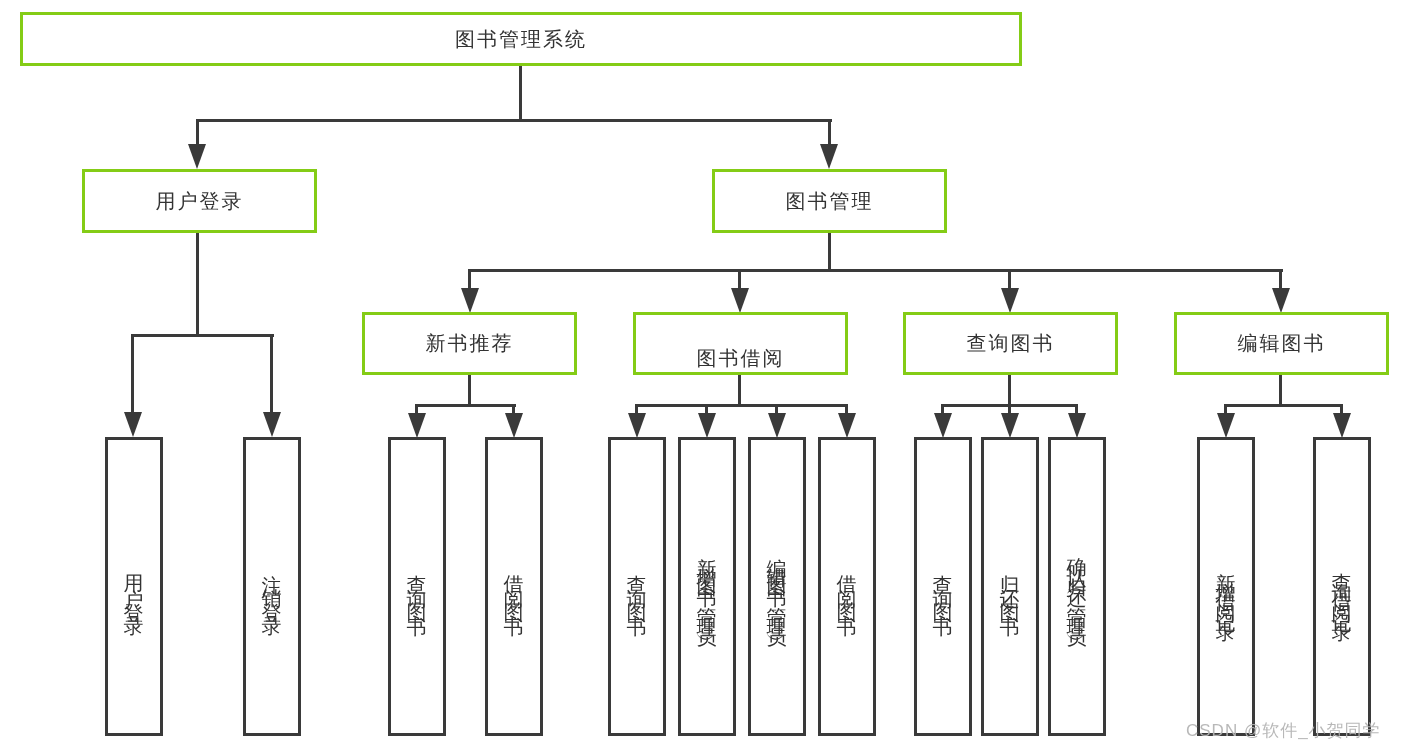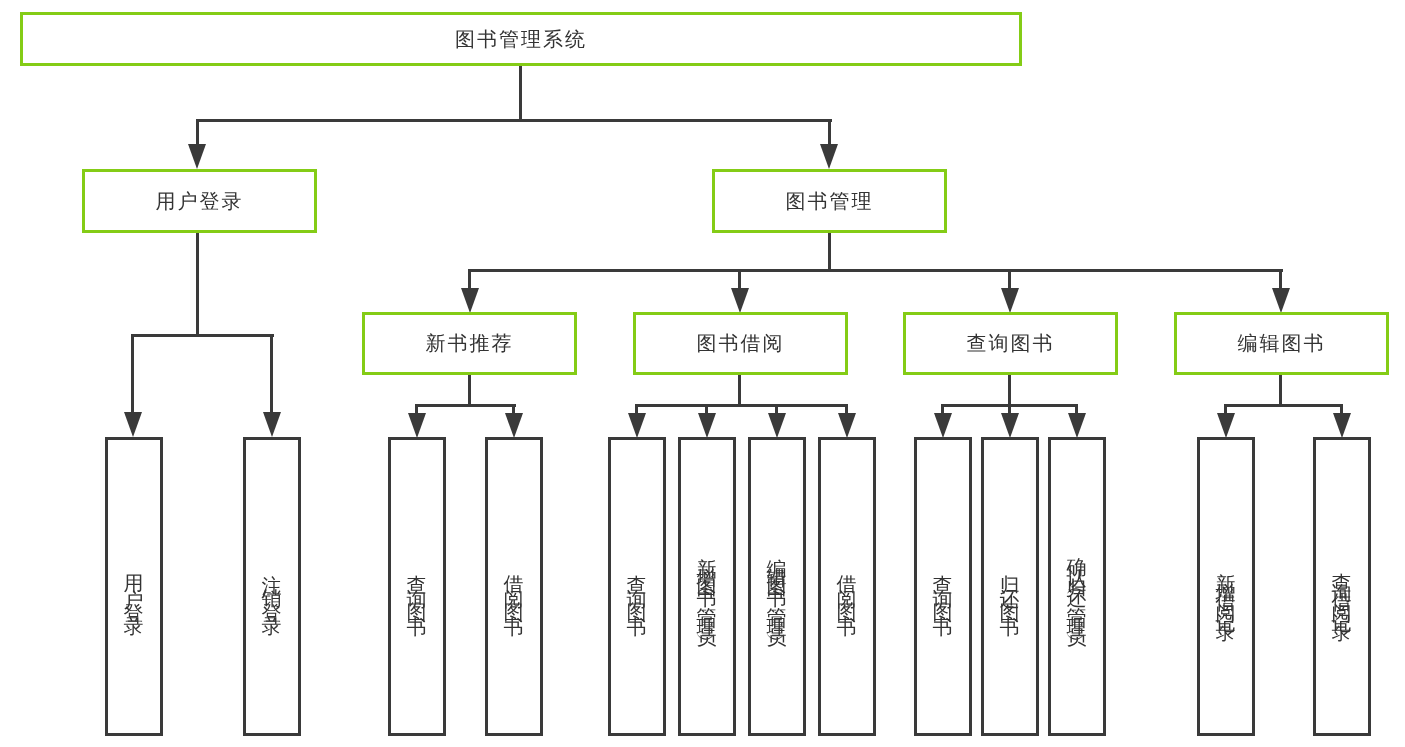--- a/index.html
+++ b/index.html
@@ -80,21 +80,21 @@
   <div class="vline" style="left:738px;top:269px;height:22px;"></div>
   <div class="tri" style="left:731px;top:288px;"></div>
   <div class="vline" style="left:1008px;top:269px;height:22px;"></div>
   <div class="tri" style="left:1001px;top:288px;"></div>
   <div class="vline" style="left:1279px;top:269px;height:22px;"></div>
   <div class="tri" style="left:1272px;top:288px;"></div>
 
   <div class="box" style="left:362px;top:312px;width:215px;height:63px;">
     <span>新书推荐</span>
   </div>
-  <div class="box" style="left:633px;top:312px;width:215px;height:63px;">
+  <div class="box" style="left:633px;top:312px;width:215px;height:63px;align-items:flex-end;">
     <span>图书借阅</span>
   </div>
   <div class="box" style="left:903px;top:312px;width:215px;height:63px;">
     <span>查询图书</span>
   </div>
   <div class="box" style="left:1174px;top:312px;width:215px;height:63px;">
     <span>编辑图书</span>
   </div>
 
   <div class="vline" style="left:468px;top:375px;height:32px;"></div>
@@ -161,14 +161,15 @@
   <div class="vline" style="left:1340px;top:404px;height:12px;"></div>
   <div class="tri" style="left:1333px;top:413px;"></div>
 
   <div class="vbox" style="left:1197px;top:437px;width:58px;height:299px;">
     <span class="vt s6">新增借阅记录</span>
   </div>
   <div class="vbox" style="left:1313px;top:437px;width:58px;height:299px;">
     <span class="vt s6">查询借阅记录</span>
   </div>
 
+  <div id="watermark">CSDN @软件_小贺同学</div>
 
 </div>
 
 </body></html>

